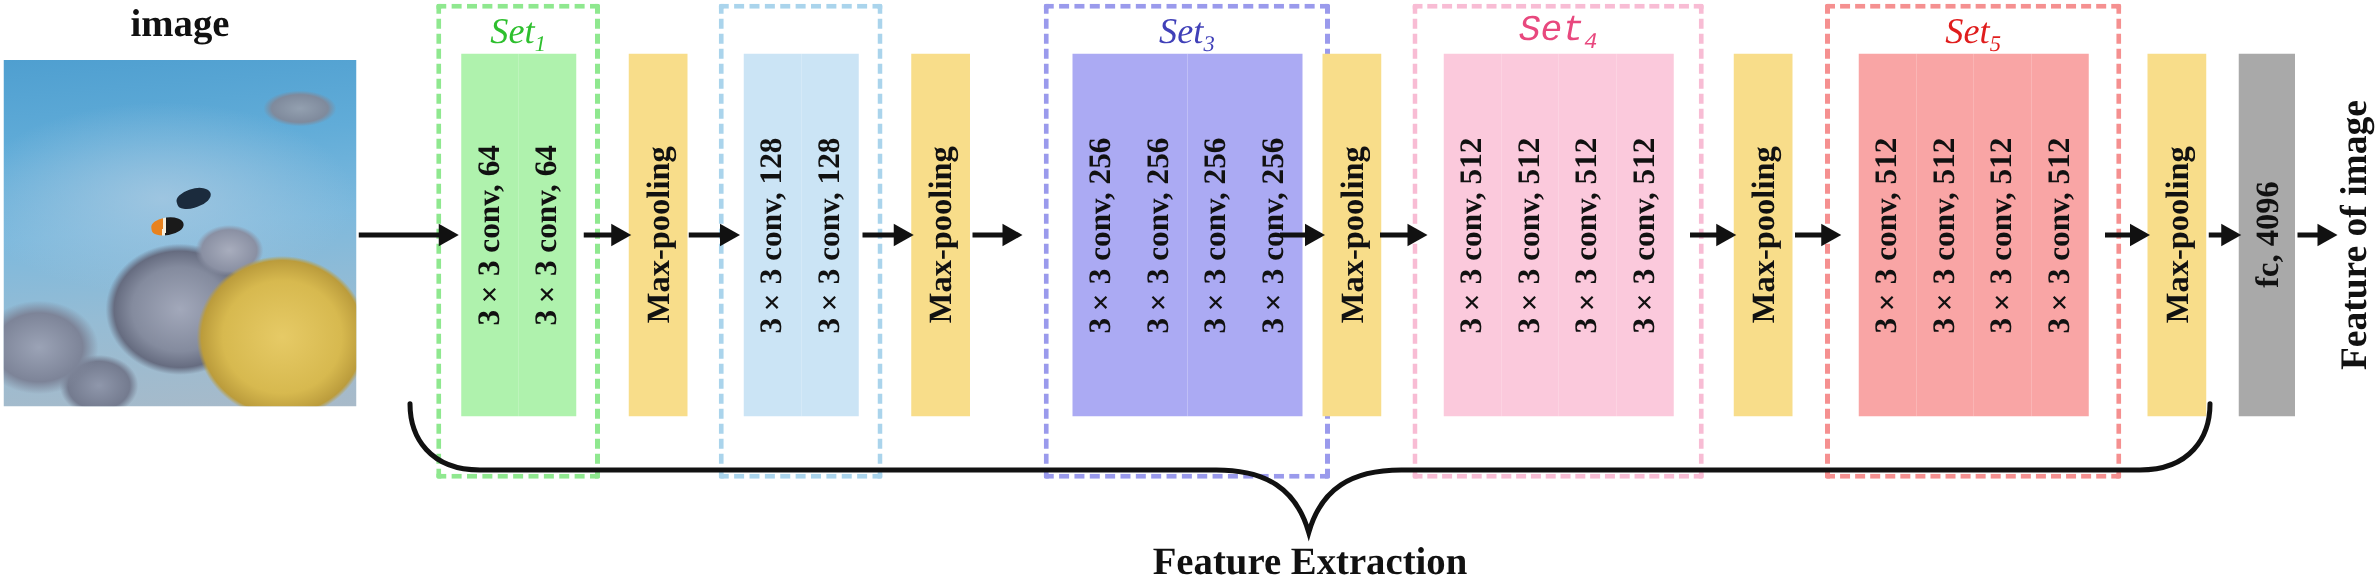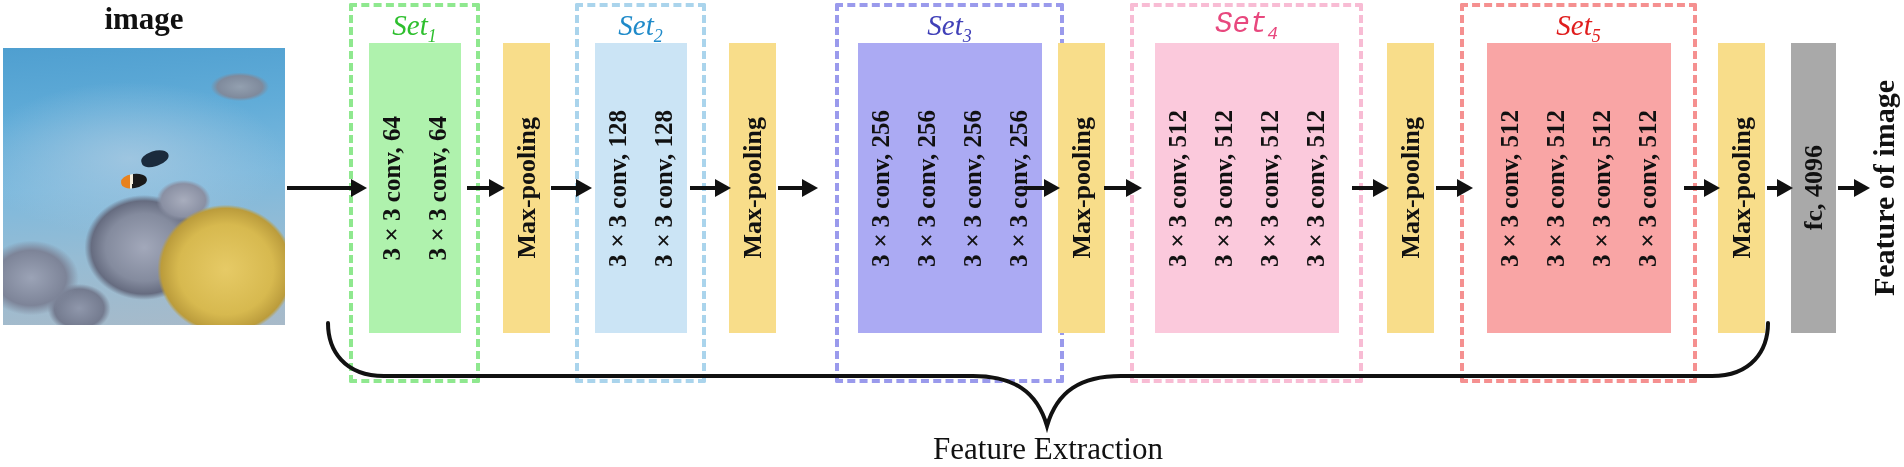--- a/index.html
+++ b/index.html
@@ -109,21 +109,21 @@
   .a1{left:287px;width:78px;}  .a2{left:467px;width:36px;}
   .a3{left:551px;width:39px;}  .a4{left:690px;width:39px;}
   .a5{left:778px;width:38px;}  .a6{left:1024px;width:34px;}
   .a7{left:1104px;width:36px;} .a8{left:1352px;width:35px;}
   .a9{left:1436px;width:35px;} .a10{left:1684px;width:34px;}
   .a11{left:1767px;width:24px;}.a12{left:1838px;width:30px;}
   
   .brace-svg{position:absolute;left:0;top:0;width:1904px;height:467px;pointer-events:none;}
   .brace-label{
     position:absolute;left:848px;top:431px;width:400px;text-align:center;
-    font-weight:normal;font-size:31px;color:#111;
+    font-weight:bold;font-size:31px;color:#111;
   }
 </style>
 </head>
 <body>
 
 <div id="canvas">
 
   <div class="img-label">image</div>
   <div class="photo">
     <div class="fish-dark"></div>
@@ -187,21 +187,20 @@
     <div class="conv-box">
         <span class="vtext">3×3 conv, 64</span>
       </div>
   </div>
 
   <div class="pool pool1">
       <span class="vtext">Max-pooling</span>
     </div>
 
   <div class="set set2">
-    <div class="set-title"><span>Set</span><sub>2</sub></div>
     <div class="conv-box">
         <span class="vtext">3×3 conv, 128</span>
       </div>
     <div class="conv-box">
         <span class="vtext">3×3 conv, 128</span>
       </div>
   </div>
 
   <div class="pool pool2">
       <span class="vtext">Max-pooling</span>

